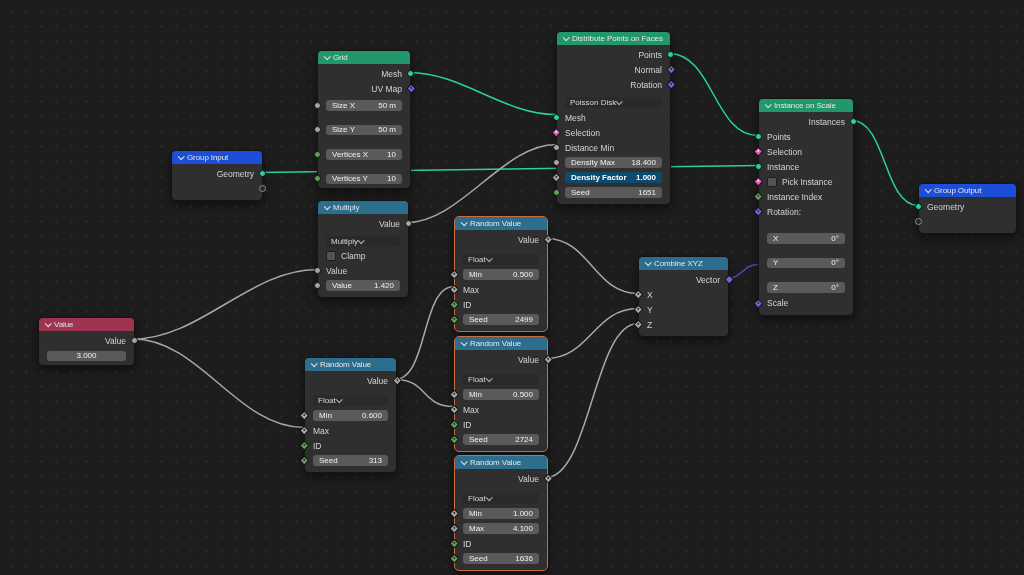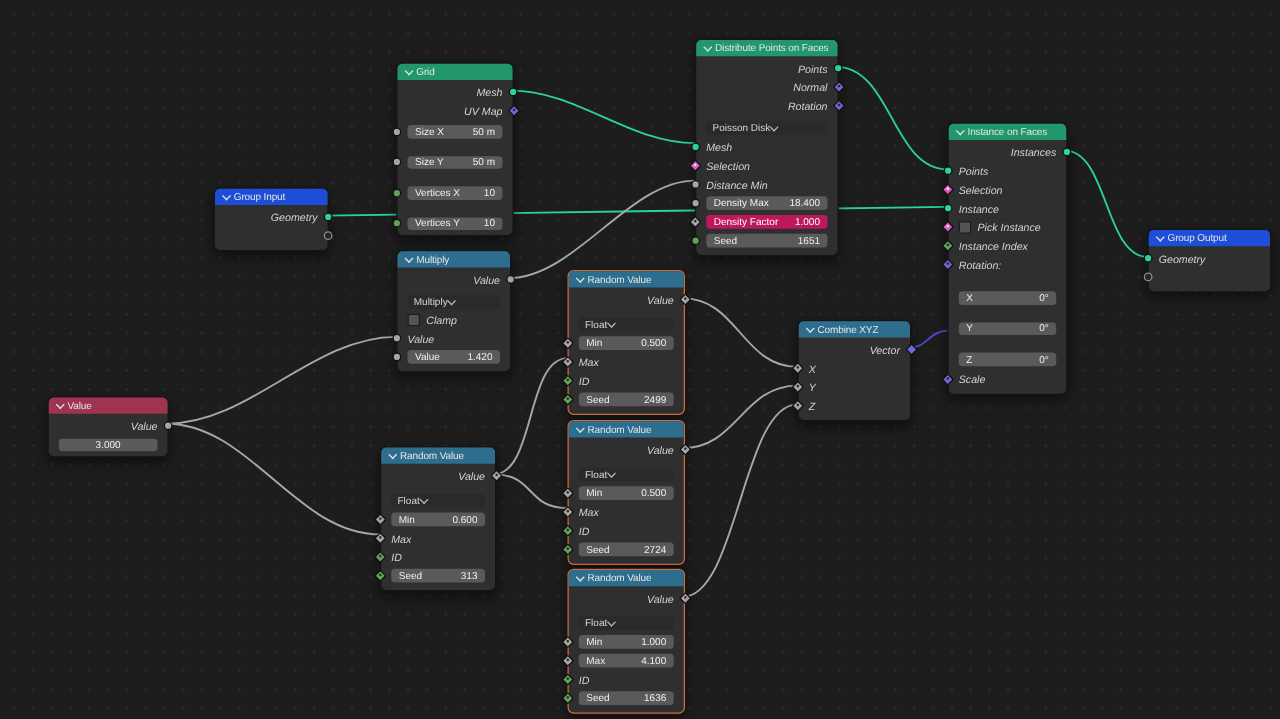--- a/index.html
+++ b/index.html
@@ -14,34 +14,34 @@
   .node{position:absolute;background:#2f2f2f;border:1px solid #141414;border-radius:5px;
         box-shadow:0 4px 10px rgba(0,0,0,.5);z-index:1;}
   .node.sel{border-color:#cb6d40;}
   .hdr{height:13px;display:flex;align-items:center;padding:0 6px;border-radius:4px 4px 0 0;
        color:#e6e6e6;font-size:8px;letter-spacing:-0.1px;white-space:nowrap;overflow:hidden;}
   .hdr-geo{background:#21976b}.hdr-conv{background:#2d6d8e}.hdr-in{background:#9e3450}.hdr-grp{background:#1d4ed8}
   .chev{width:4px;height:4px;border-right:1.3px solid #e2e6e4;border-bottom:1.3px solid #e2e6e4;
         transform:rotate(45deg) translateY(-1px);margin-right:4px;flex:none;}
   .body{padding:2px 0 4px;}
   .srow{position:relative;height:15px;display:flex;align-items:center;padding:0 8px;
-        font-size:8.5px;color:#d4d4d4;white-space:nowrap;font-style:italic;}
+        font-size:8.5px;color:#d4d4d4;white-space:nowrap;}
   .srow.out{justify-content:flex-end;}
   .frow{position:relative;height:10.5px;margin-top:14px;display:flex;align-items:center;padding:0 8px;}
   .frow.first{margin-top:4px;}
   .fsrow{position:relative;height:15px;display:flex;align-items:center;padding:0 8px;}
   .ddrow{position:relative;height:11px;display:flex;align-items:center;padding:0 8px;margin:5px 0 2px;}
   .mt7{margin-top:7px}.mt3{margin-top:3px}
   .dd{flex:1;height:11px;background:#2a2a2a;border-radius:3px;display:flex;align-items:center;
       padding:0 5px;font-size:8px;color:#d8d8d8;white-space:nowrap;}
   .dd .chev{border-color:#b5b5b5;margin:0;}
   .fld{flex:1;height:10.5px;background:#5a5a5a;border-radius:3px;display:flex;align-items:center;
        justify-content:space-between;padding:0 6px;font-size:8px;color:#f1f1f1;white-space:nowrap;}
   .fsrow .fld{height:11px;text-align:center;}
-  .fld.hl{background:#be185d;color:#fff;}
+  .fld.hl{background:#0c4a6e;color:#fff;font-weight:bold;}
   .fld.ctr{justify-content:center;}
   .ck{width:8px;height:8px;background:#545454;border:1px solid #1c1c1c;border-radius:2px;
       margin-right:5px;flex:none;}
   .sock{position:absolute;top:50%;width:7px;height:7px;margin-top:-3.5px;border-radius:50%;
         border:1px solid #101010;box-sizing:border-box;z-index:2;}
   .sock.l{left:-4px}.sock.r{right:-4px}
   .sock.d{width:6.5px;height:6.5px;margin-top:-3.25px;border-radius:1px;transform:rotate(45deg);}
   .teal{background:#2ad1a3}.gray{background:#a5a5a5}.green{background:#62a15a}
   .purple{background:#6e66da}.pink{background:#d95fc0}
   .ring{background:#262626;border-color:#909090;}
@@ -171,21 +171,21 @@
           <span>1651</span>
         </div>
         <span class="sock l green"></span>
       </div>
     </div>
   </div>
 
   <div class="node" style="left:758px;top:98px;width:94px">
     <div class="hdr hdr-geo">
       <span class="chev"></span>
-      <span>Instance on Faces</span>
+      <span>Instance on Scale</span>
     </div>
     <div class="body">
       <div class="srow out">
         <span>Instances</span>
         <span class="sock r teal"></span>
       </div>
       <div class="srow">
         <span>Points</span>
         <span class="sock l teal"></span>
       </div>

